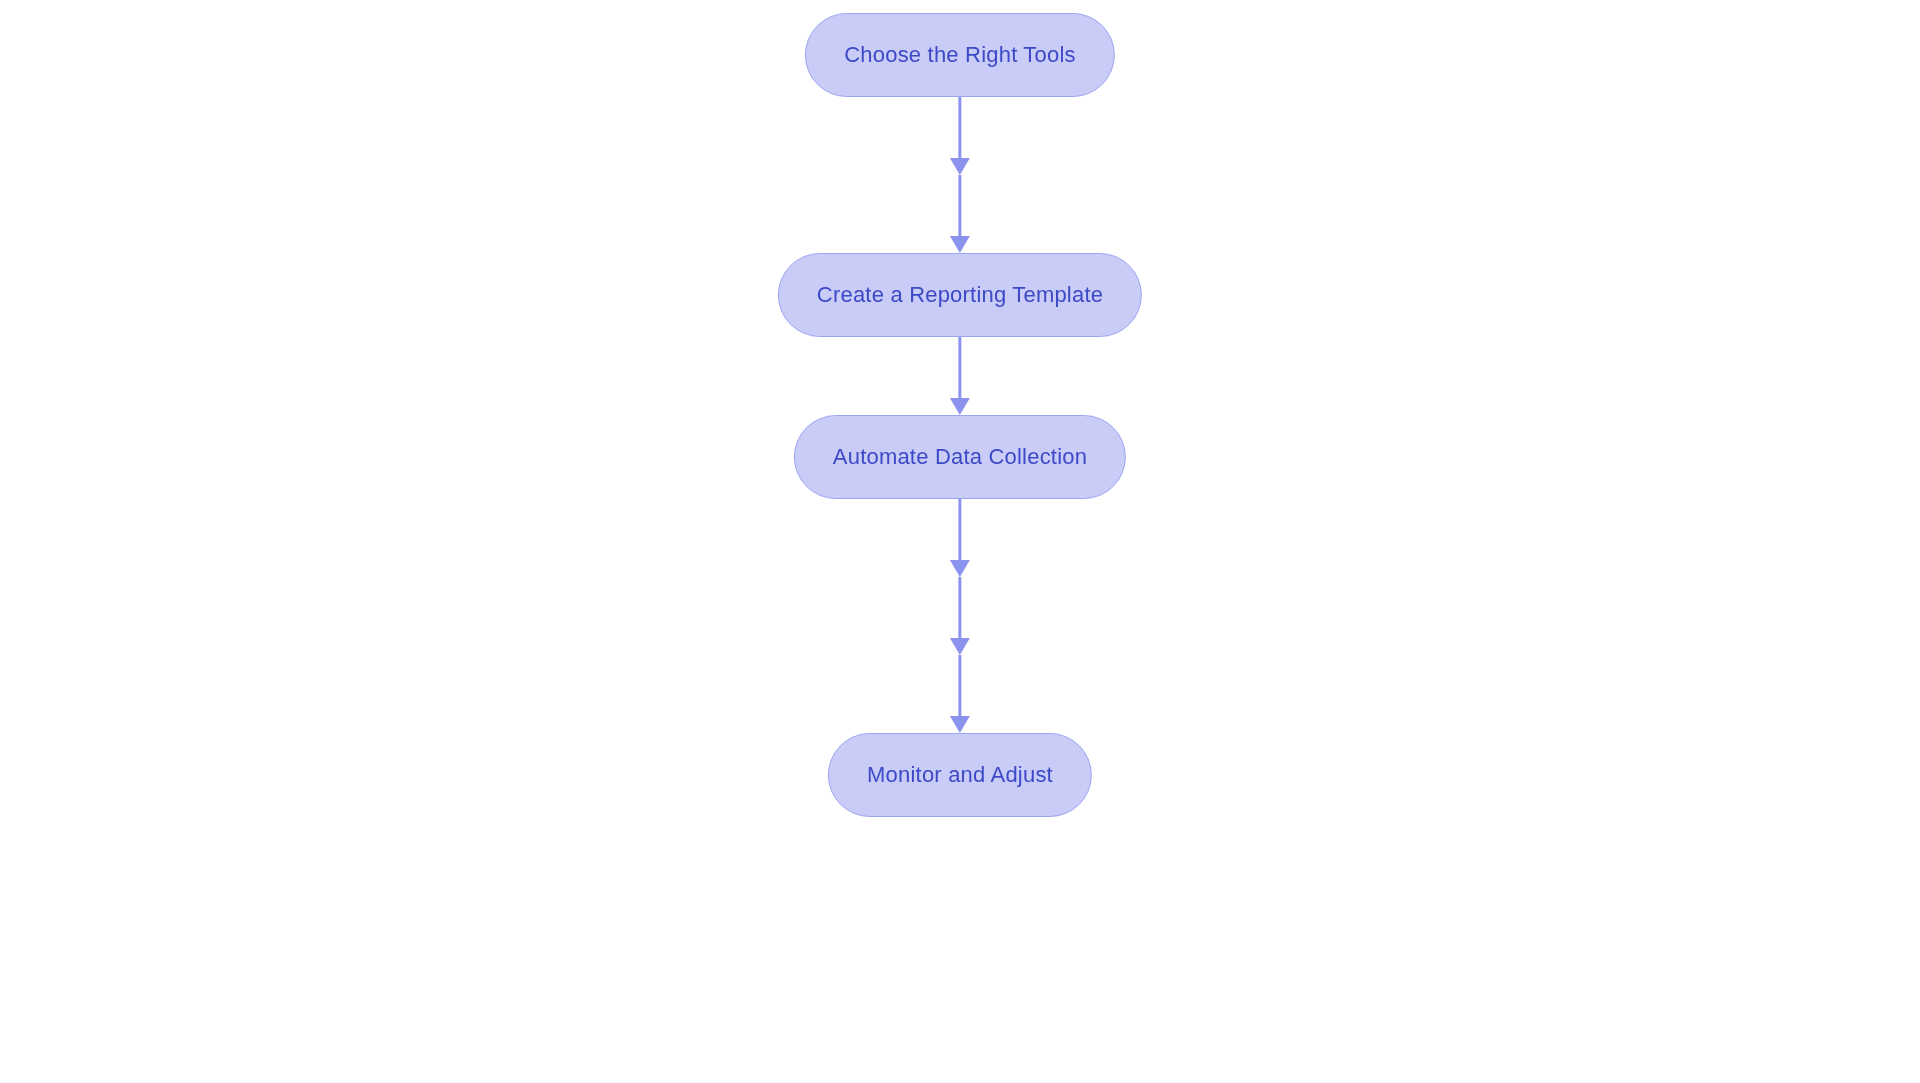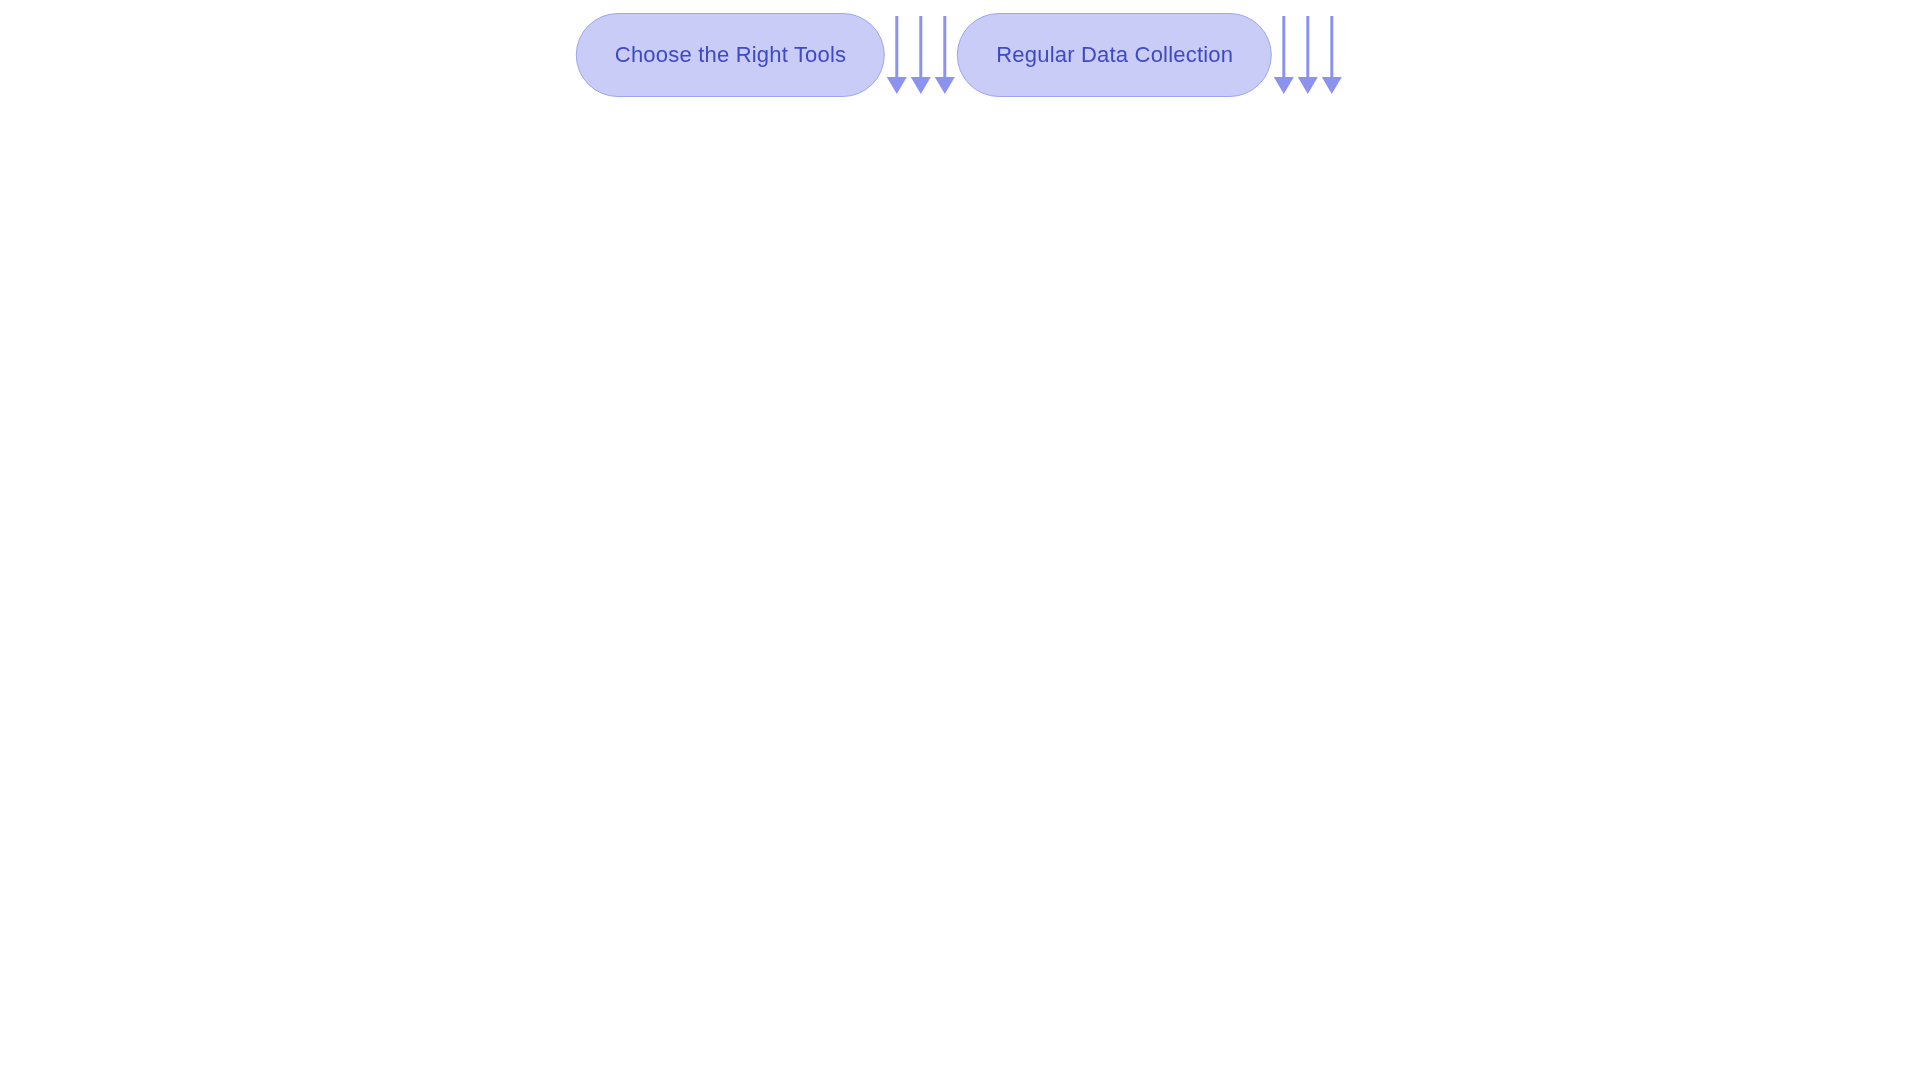--- a/index.html
+++ b/index.html
@@ -14,20 +14,21 @@
     height: 1083px;
     overflow: hidden;
     background: var(--background, #ffffff);
   }
   .flow {
     position: absolute;
     top: 13px;
     left: 50%;
     transform: translateX(-50%);
     display: flex;
+    flex-direction: column;
     align-items: center;
   }
   .node {
     height: 84px;
     box-sizing: border-box;
     padding: 0 38px;
     border-radius: 42px;
     background: var(--node-fill, #c8ccf7);
     border: 1.5px solid var(--node-border, #9da4f2);
     display: flex;
@@ -60,42 +61,48 @@
       <line x1="12" y1="0" x2="12" y2="62" stroke="currentColor" stroke-width="3"></line>
       <polygon points="2,61 22,61 12,78" fill="currentColor"></polygon>
     </svg>
 
 
     <svg class="connector" width="24" height="78" viewBox="0 0 24 78" aria-hidden="true">
       <line x1="12" y1="0" x2="12" y2="62" stroke="currentColor" stroke-width="3"></line>
       <polygon points="2,61 22,61 12,78" fill="currentColor"></polygon>
     </svg>
 
+    <div class="node">
+      <span>Create a Reporting Template</span>
+    </div>
 
     <svg class="connector" width="24" height="78" viewBox="0 0 24 78" aria-hidden="true">
       <line x1="12" y1="0" x2="12" y2="62" stroke="currentColor" stroke-width="3"></line>
       <polygon points="2,61 22,61 12,78" fill="currentColor"></polygon>
     </svg>
 
     <div class="node">
-      <span>Regular Data Collection</span>
+      <span>Automate Data Collection</span>
     </div>
 
     <svg class="connector" width="24" height="78" viewBox="0 0 24 78" aria-hidden="true">
       <line x1="12" y1="0" x2="12" y2="62" stroke="currentColor" stroke-width="3"></line>
       <polygon points="2,61 22,61 12,78" fill="currentColor"></polygon>
     </svg>
 
 
     <svg class="connector" width="24" height="78" viewBox="0 0 24 78" aria-hidden="true">
       <line x1="12" y1="0" x2="12" y2="62" stroke="currentColor" stroke-width="3"></line>
       <polygon points="2,61 22,61 12,78" fill="currentColor"></polygon>
     </svg>
 
 
     <svg class="connector" width="24" height="78" viewBox="0 0 24 78" aria-hidden="true">
       <line x1="12" y1="0" x2="12" y2="62" stroke="currentColor" stroke-width="3"></line>
       <polygon points="2,61 22,61 12,78" fill="currentColor"></polygon>
     </svg>
 
+    <div class="node">
+      <span>Monitor and Adjust</span>
+    </div>
 
   </div>
 </div>
 
 </body></html>

